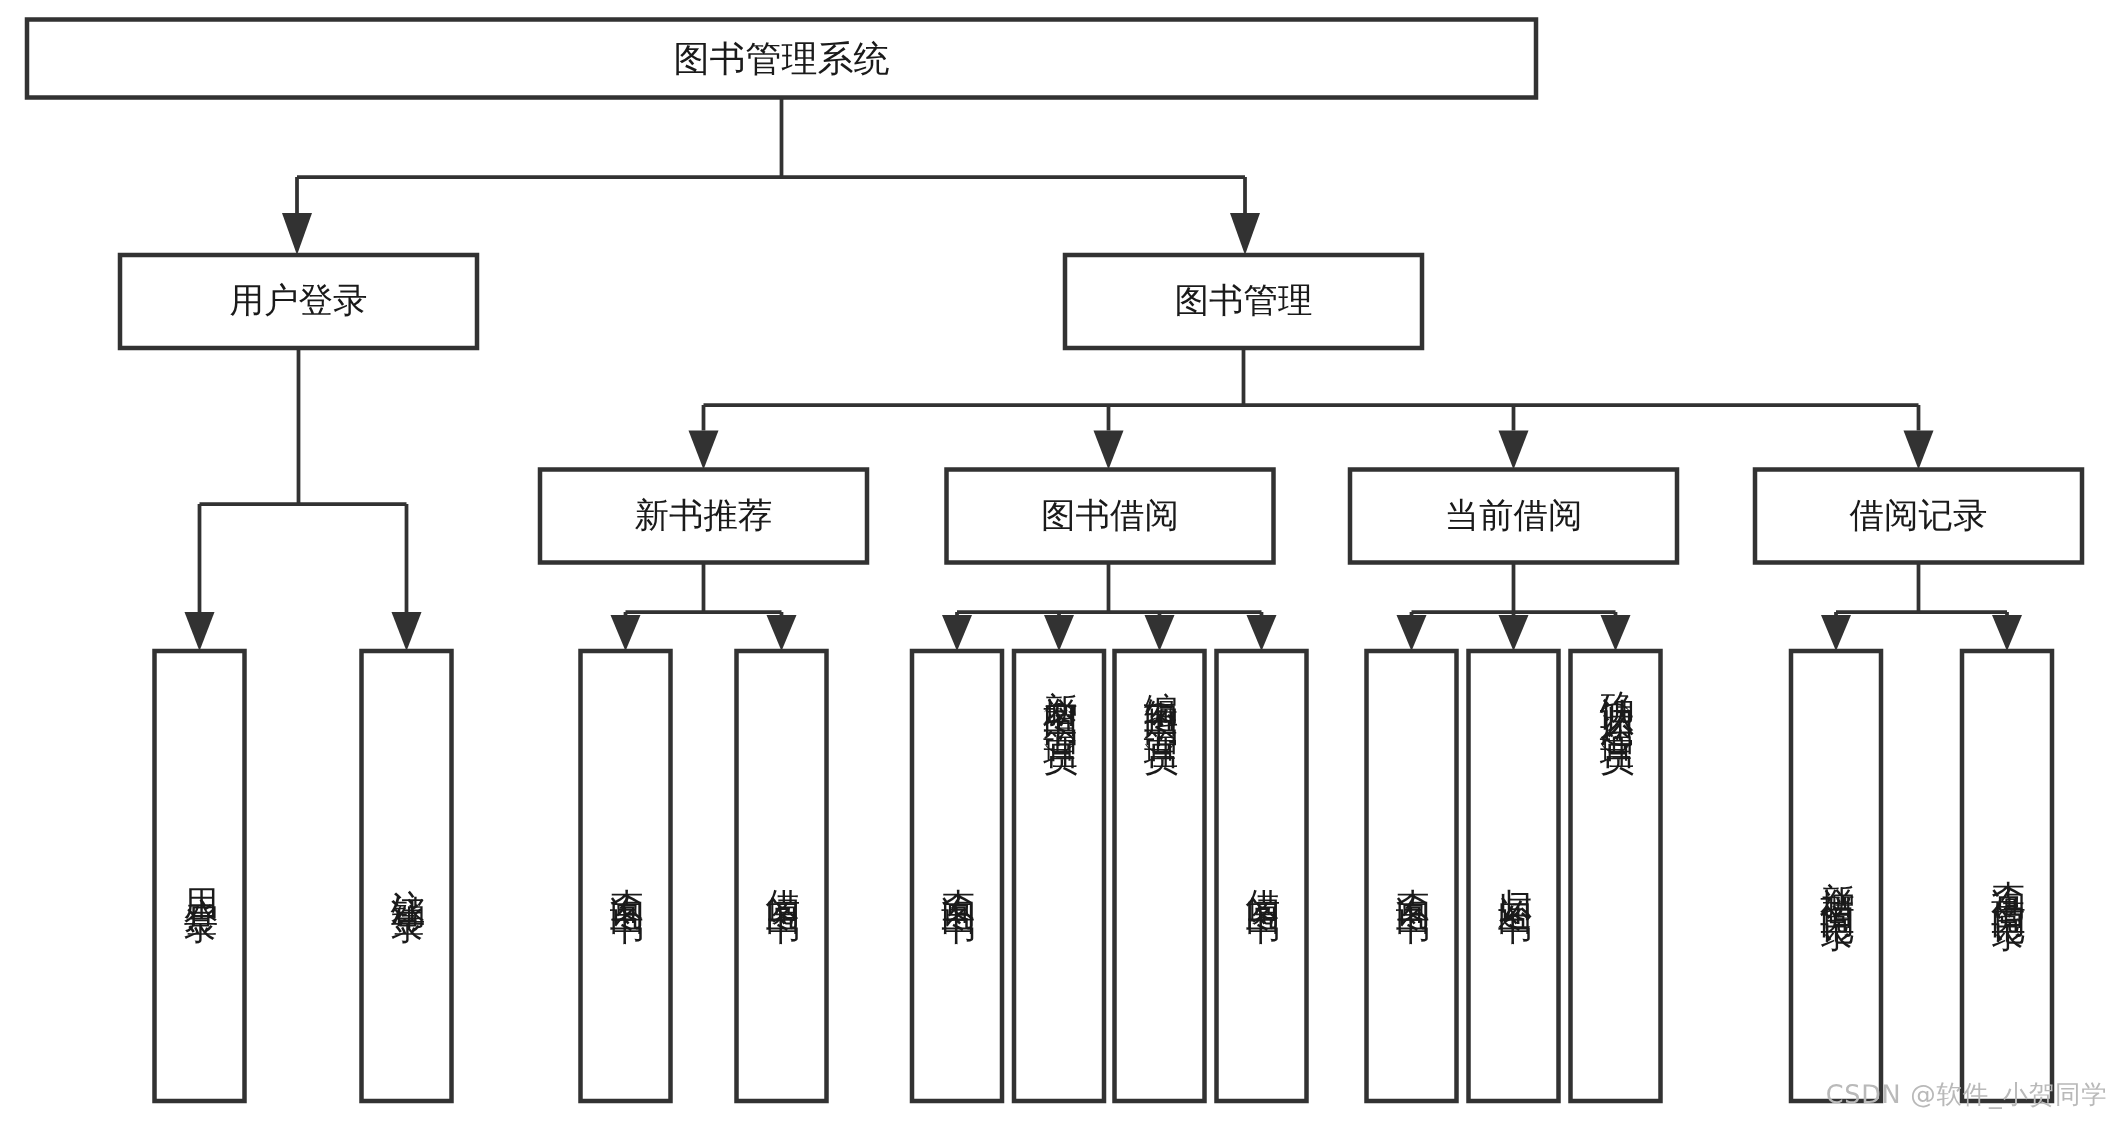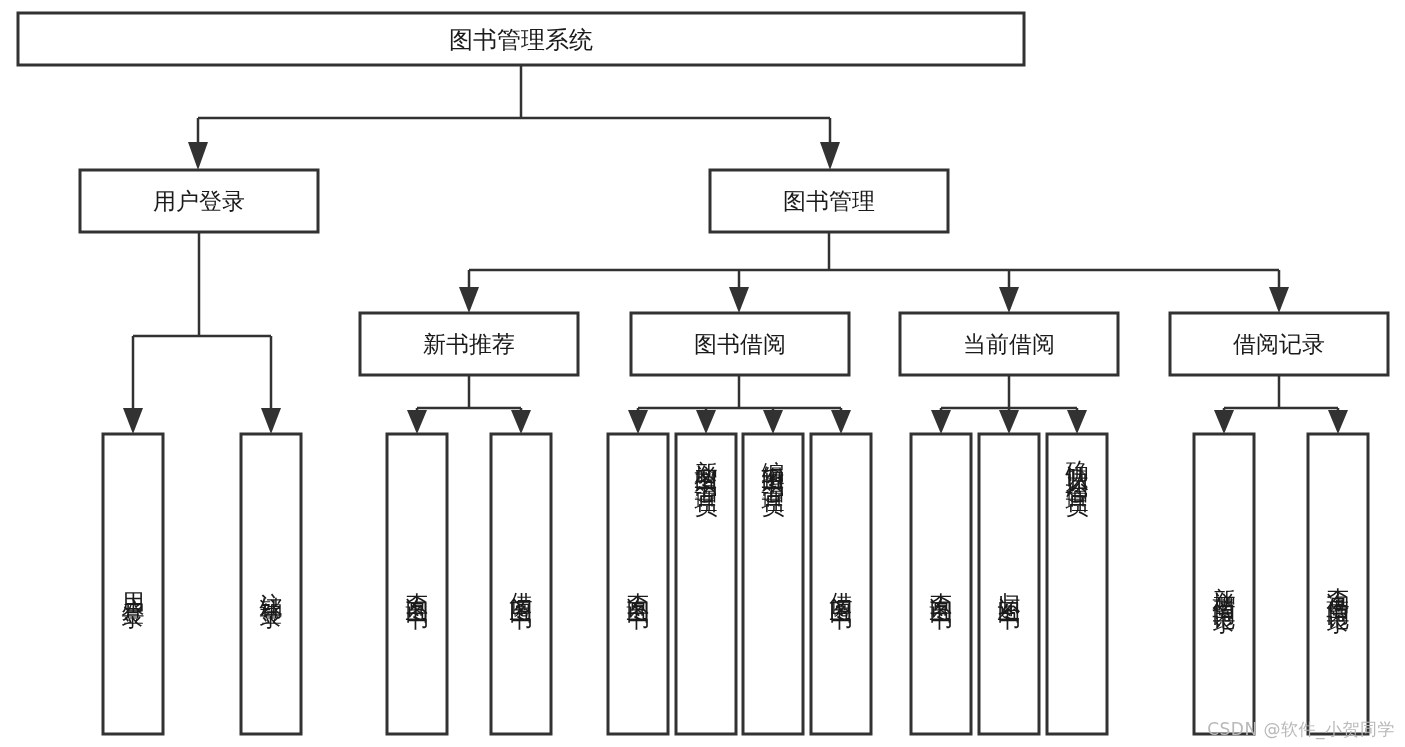--- a/index.html
+++ b/index.html
@@ -73,21 +73,21 @@
     text-orientation: upright;
     font-family: "DejaVu Sans", "Liberation Sans", sans-serif;
     font-size: 23px;
     line-height: 1;
     letter-spacing: 5px;
     color: #1a1a1a;
     white-space: nowrap;
   }
   .watermark {
     position: absolute;
-    right: 10px;
+    right: 0;
     bottom: 6px;
     font-family: "DejaVu Sans", "Liberation Sans", sans-serif;
     font-size: 17px;
     color: #b9b9b9;
     letter-spacing: 0.5px;
     white-space: nowrap;
   }
 </style>
 </head>
 <body>

